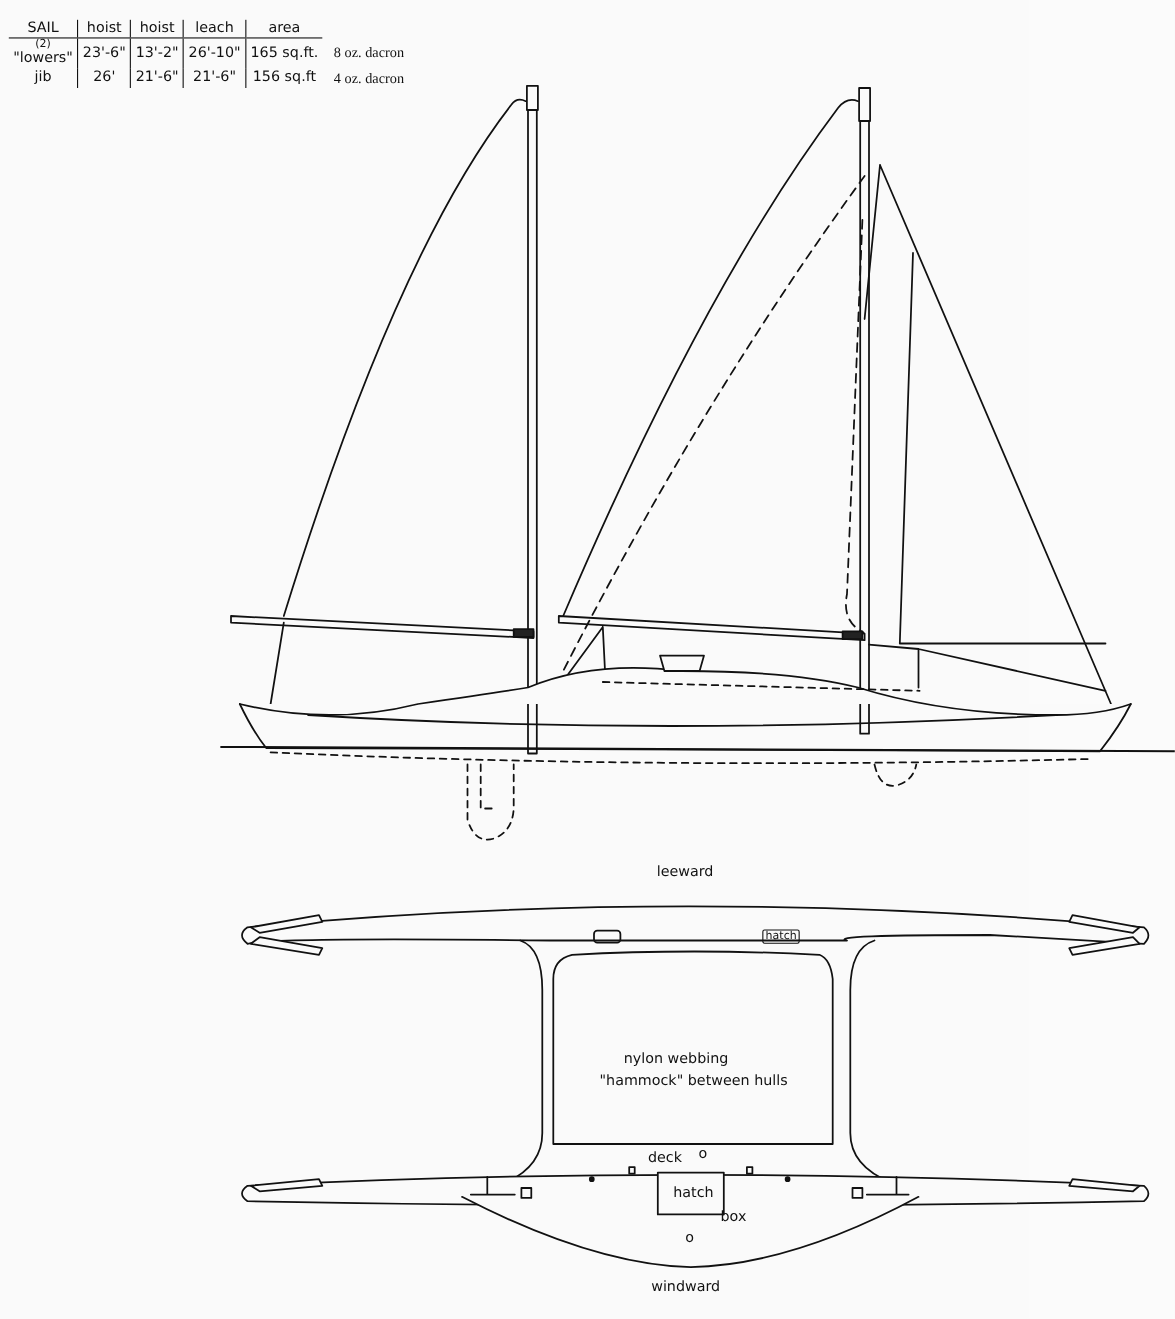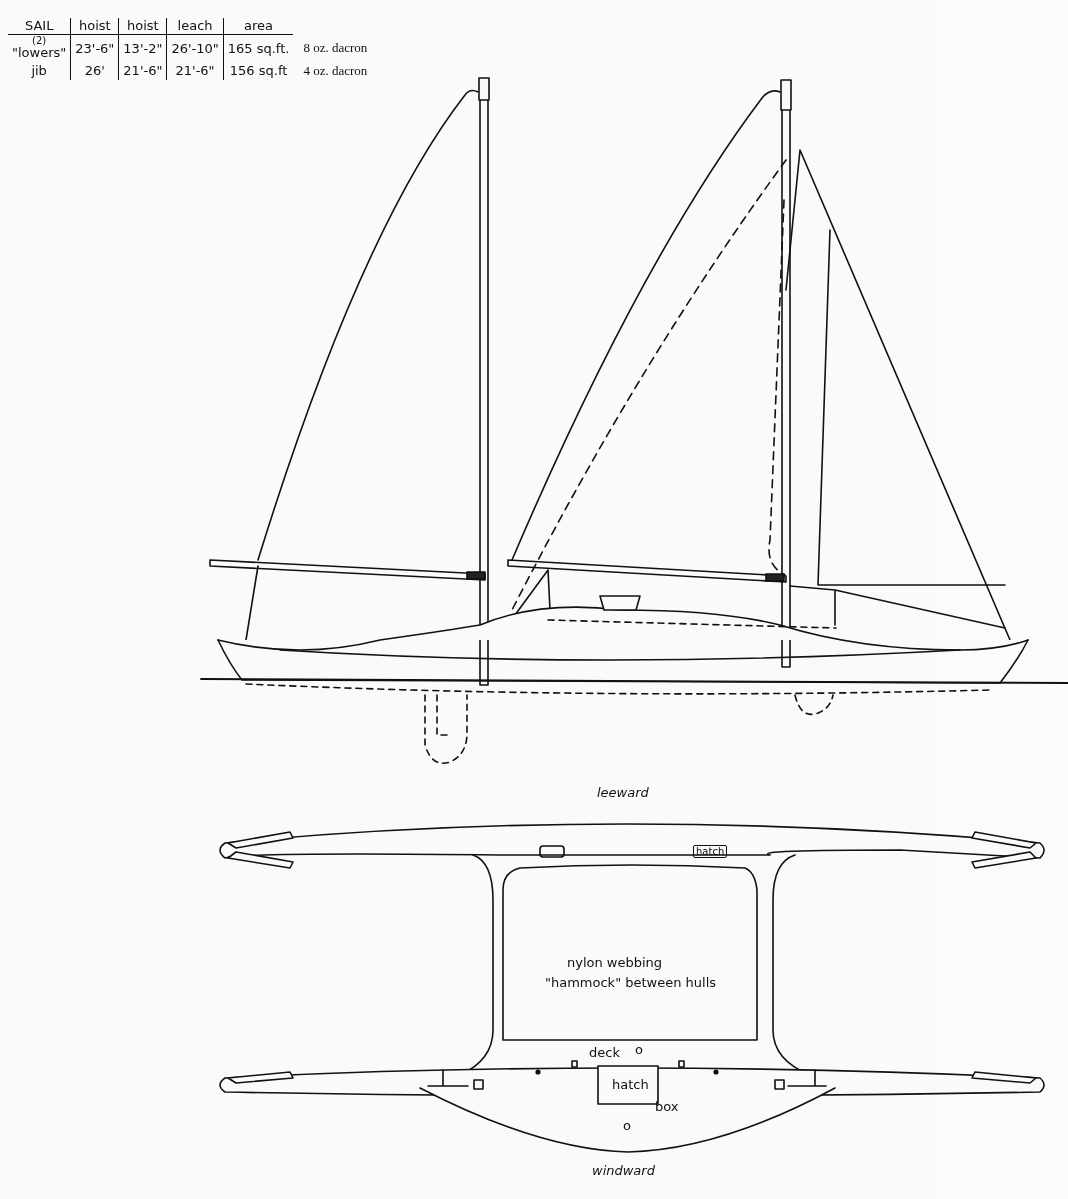--- a/index.html
+++ b/index.html
@@ -8,21 +8,21 @@
     .hand { font-family: "DejaVu Sans", sans-serif; font-size: 13px; color: #111; }
     .sail-table { position: absolute; left: 8px; top: 18px; border-collapse: collapse; font-size: 13px; }
     .sail-table th { font-weight: normal; padding: 0 4px 1px 4px; border-bottom: 1.5px solid #111; text-align: center; }
     .sail-table td { padding: 1px 4px; text-align: center; white-space: nowrap; line-height: 16px; }
     .sail-table td.sep, .sail-table th.sep { border-left: 1.5px solid #111; margin-top: 32px; }
     .sail-table td.nb { border-left: none; text-align: left; padding-left: 10px; font-family: Liberation Serif, serif; }
     .sail-name { line-height: 12px; }
     .sail-name small { display: block; font-size: 10px; line-height: 9px; }
     svg { position: absolute; left: 0; top: 0; }
     .label { position: absolute; font-family: "DejaVu Sans", sans-serif; font-size: 13px; color: #111; white-space: nowrap; }
-    .italic { font-style: italic; }
+    .italic { }
   </style>
 </head>
 <body>
 
 <div class="page">
 
   <table class="sail-table hand">
     <thead>
       <tr>
         <th>SAIL</th>

